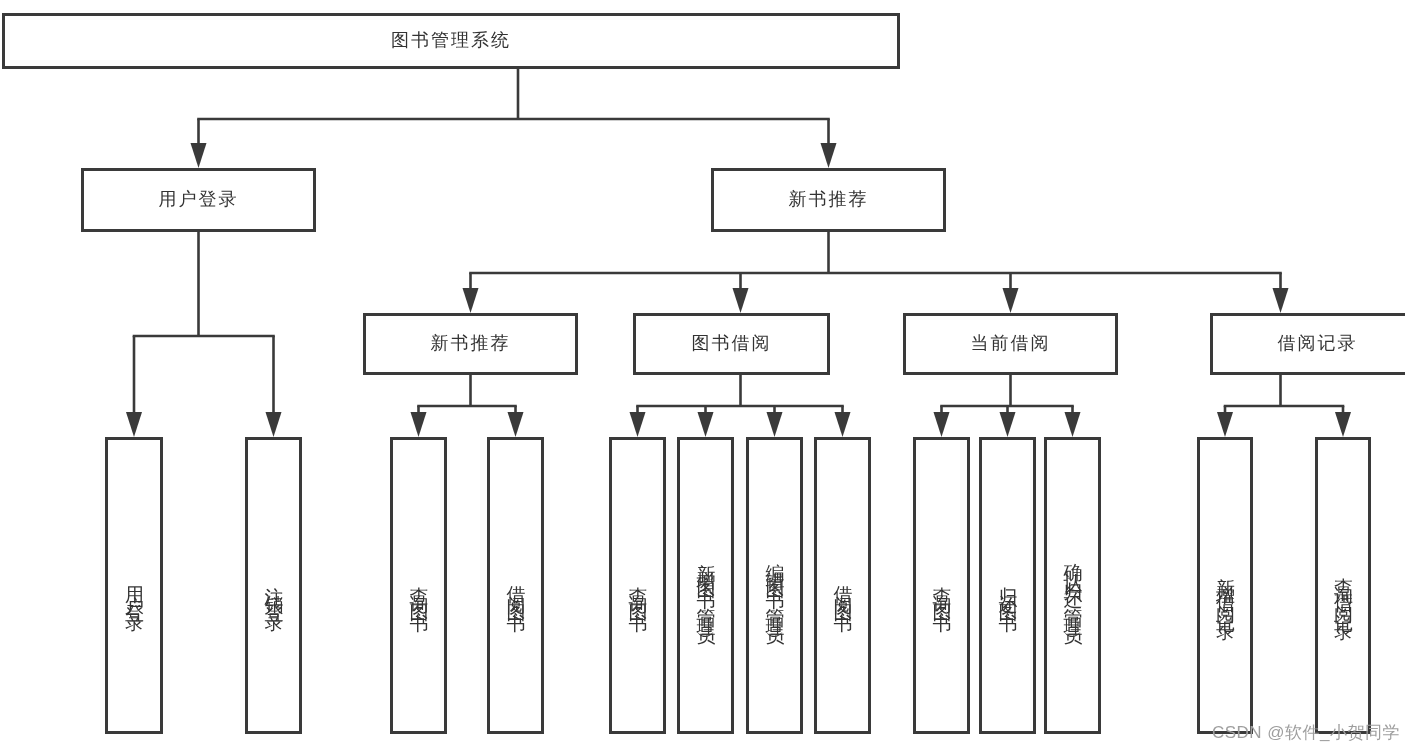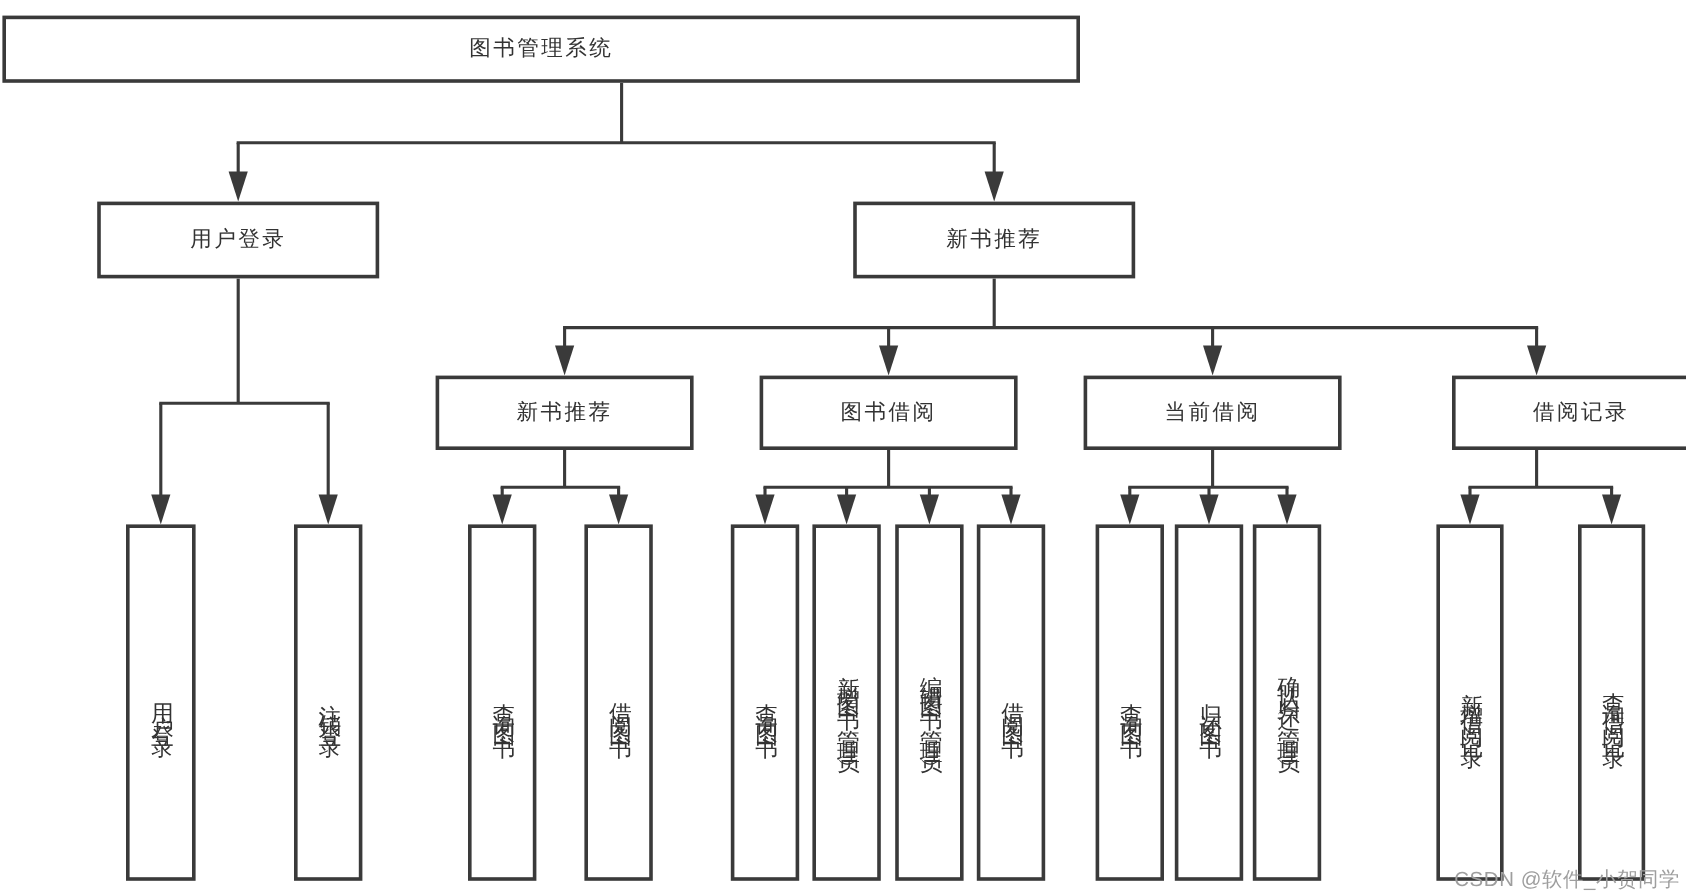--- a/index.html
+++ b/index.html
@@ -120,21 +120,21 @@
       <polygon points="1217,412 1233,412 1225,437"></polygon>
       <line x1="1343" y1="406" x2="1343" y2="416"></line>
       <polygon points="1335,412 1351,412 1343,437"></polygon>
     </svg>
 
   <div class="watermark">CSDN @软件_小贺同学</div>
 <div class="node h" style="left: 2px; top: 13px; width: 898px; height: 56px;">图书管理系统</div>
     <div class="node h" style="left: 81px; top: 168px; width: 235px; height: 64px;">用户登录</div>
     <div class="node h" style="left: 711px; top: 168px; width: 235px; height: 64px;">新书推荐</div>
     <div class="node h" style="left: 363px; top: 313px; width: 215px; height: 62px;">新书推荐</div>
-    <div class="node h" style="left: 633px; top: 313px; width: 215px; height: 62px;">图书借阅</div>
+    <div class="node h" style="left: 633px; top: 313px; width: 197px; height: 62px;">图书借阅</div>
     <div class="node h" style="left: 903px; top: 313px; width: 215px; height: 62px;">当前借阅</div>
     <div class="node h" style="left: 1173px; top: 313px; width: 215px; height: 62px; margin-left: 37px;">借阅记录</div>
     <div class="node v" style="left: 105px; top: 437px; width: 58px; height: 297px;">用户登录</div>
     <div class="node v" style="left: 245px; top: 437px; width: 57px; height: 297px;">注销登录</div>
     <div class="node v" style="left: 390px; top: 437px; width: 57px; height: 297px;">查询图书</div>
     <div class="node v" style="left: 487px; top: 437px; width: 57px; height: 297px;">借阅图书</div>
     <div class="node v" style="left: 609px; top: 437px; width: 57px; height: 297px;">查询图书</div>
     <div class="node v" style="left: 677px; top: 437px; width: 57px; height: 297px;">新增图书（管理员）</div>
     <div class="node v" style="left: 746px; top: 437px; width: 57px; height: 297px;">编辑图书（管理员）</div>
     <div class="node v" style="left: 814px; top: 437px; width: 57px; height: 297px;">借阅图书</div>

